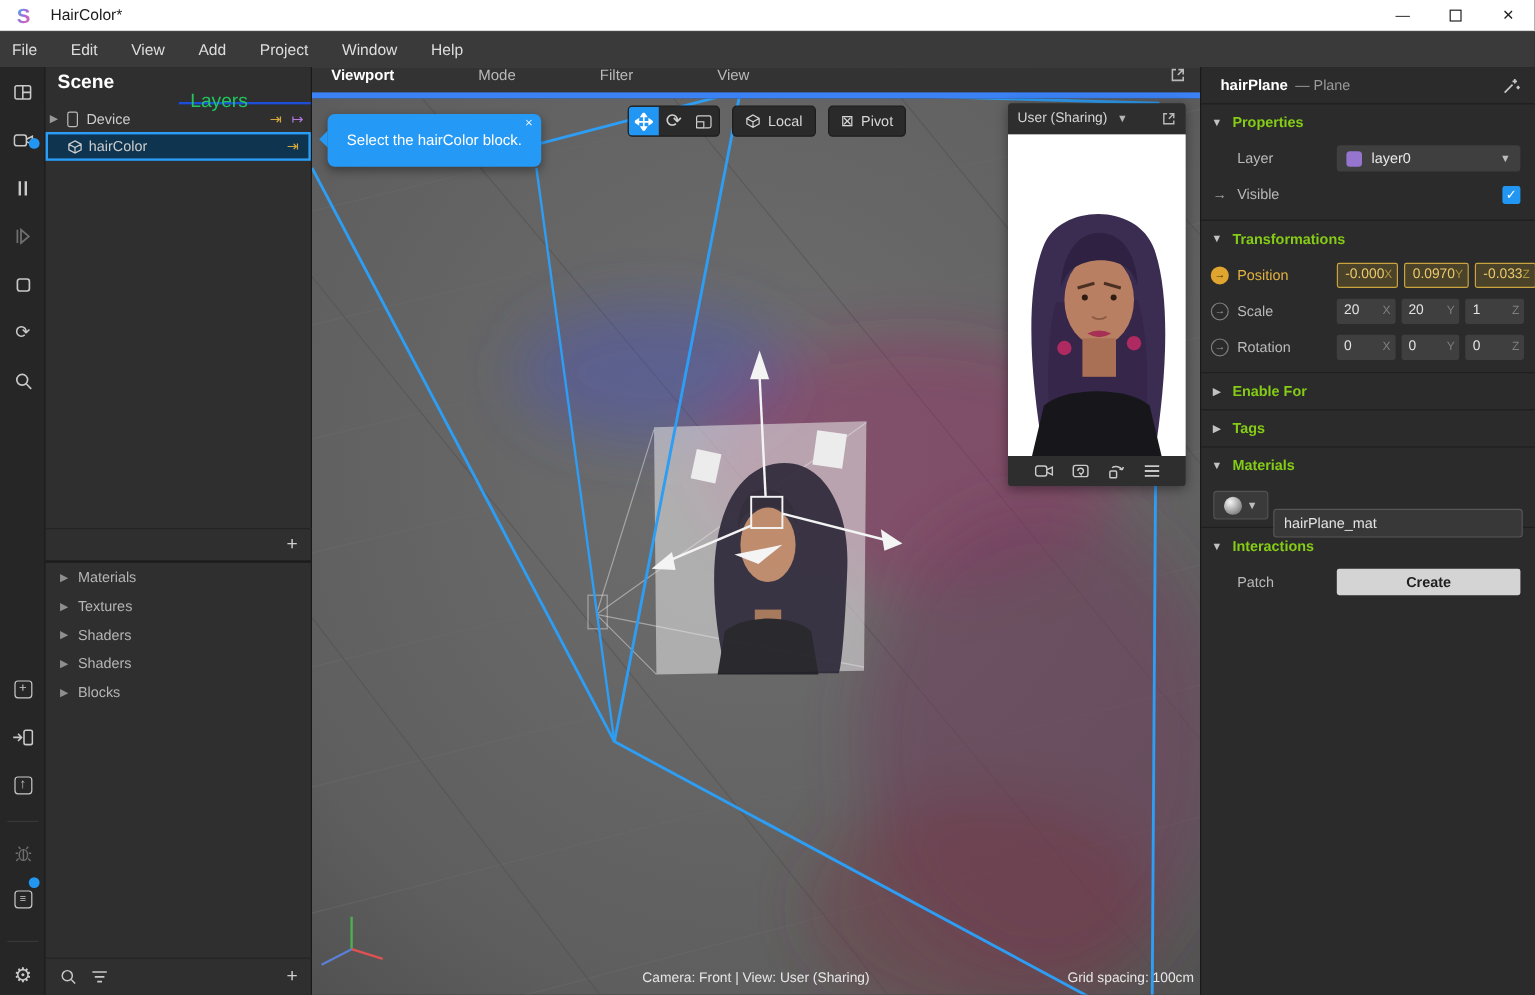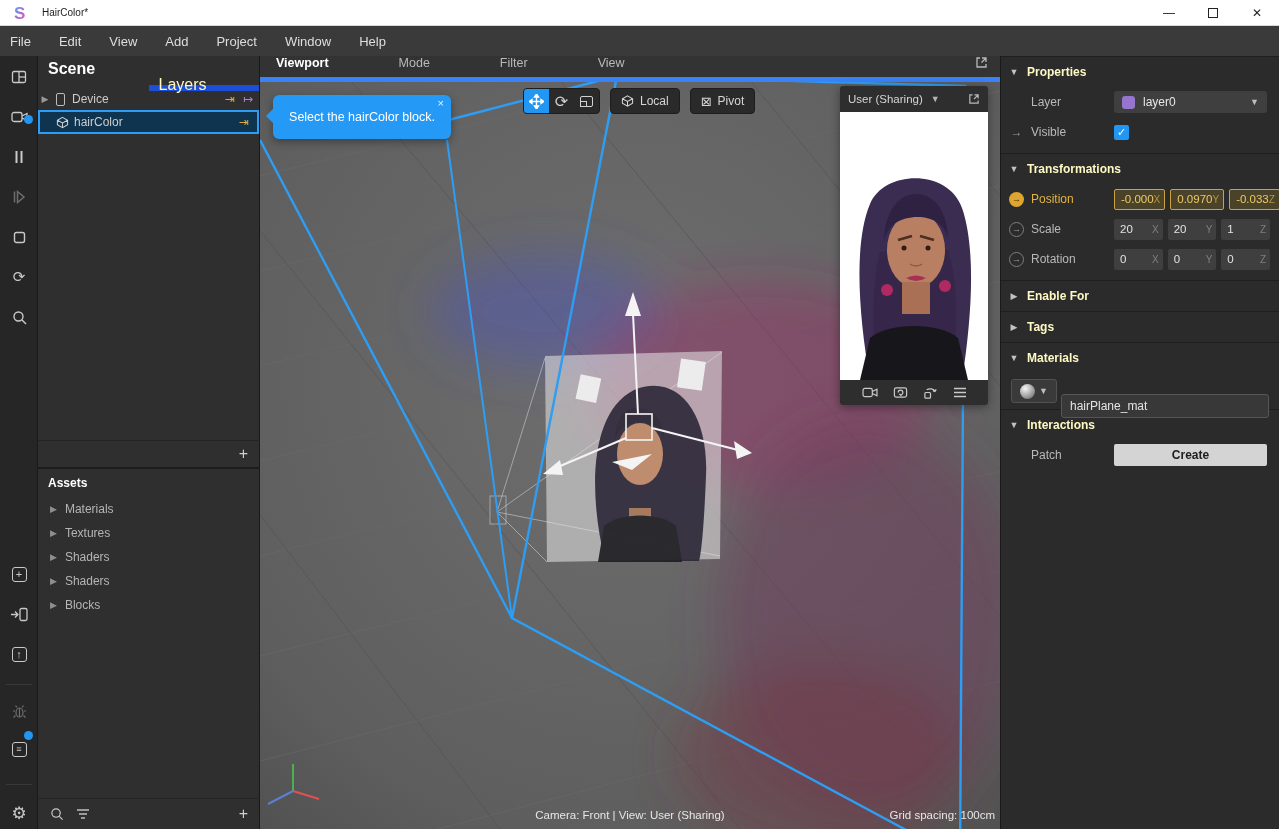--- a/index.html
+++ b/index.html
@@ -4,21 +4,21 @@
 <style>
   * { margin:0; padding:0; box-sizing:border-box; }
   html,body { width:1279px; height:829px; overflow:hidden; background:#2b2b2b;
     font-family:"Liberation Sans","DejaVu Sans",sans-serif; -webkit-font-smoothing:antialiased; }
   .app { position:relative; width:1279px; height:829px; }
 
   
   .titlebar { position:absolute; left:0; top:0; width:1279px; height:26px; background:#ffffff;
     display:flex; align-items:center; border-bottom:1px solid #d8d8d8; }
   .titlebar .logo { width:26px; height:22px; margin-left:8px; }
-  .titlebar .title { font-size:10px; color:#1c1c1c; margin-left:8px; }
+  .titlebar .title { font-size:13px; color:#1c1c1c; margin-left:8px; }
   .wincontrols { margin-left:auto; display:flex; height:100%; }
   .winbtn { width:44px; height:100%; display:flex; align-items:center; justify-content:center;
     color:#222; font-size:12px; }
   .winbtn .maxbox { width:10px; height:10px; border:1px solid #222; }
 
   
   .menubar { position:absolute; left:0; top:26px; width:1279px; height:30px; background:#3a3a3a;
     display:flex; align-items:center; }
   .menubar .mitem { color:#dedede; font-size:13px; padding:0 14px; height:100%;
     display:flex; align-items:center; }
@@ -35,21 +35,21 @@
   .bluedot { position:absolute; width:9px; height:9px; border-radius:50%; background:#2196f3; }
   .boxglyph { display:inline-flex; width:15px; height:15px; border:1.4px solid currentColor;
     border-radius:3px; align-items:center; justify-content:center; font-size:11px; line-height:1; }
 
   
   .leftcol { position:absolute; left:38px; top:56px; width:222px; height:773px; background:#2f2f2f;
     border-right:1px solid #191919; }
   .scenetabs { display:flex; height:26px; }
   .scenetab { flex:1; display:flex; align-items:center; padding-left:10px; font-size:16px; }
   .scenetab.active { background:#2f2f2f; color:#ffffff; font-weight:bold; }
-  .scenetab.inactive { background:#232323; color:#fef9c3; border-bottom:6px solid #1d4ed8;margin-top:29px; }
+  .scenetab.inactive { background:#232323; color:#22c55e; border-bottom:2px solid #1d4ed8;margin-top:29px; }
   .treerow { height:22px; display:flex; align-items:center; font-size:12px; color:#cccccc; }
   .treerow .caret { width:14px; text-align:center; color:#999; font-size:9px; }
   .treerow .rowico { width:16px; display:flex; justify-content:center; color:#bbb; }
   .treerow .rlabel { margin-left:4px; }
   .treerow .spacer { flex:1; }
   .patch-yellow { color:#d7a93c; font-size:12px; margin-right:8px; }
   .patch-purple { color:#b679dd; font-size:12px; margin-right:6px; }
   .treerow.selected { border:2px solid #2b9df4; background:#0f3450; height:24px; }
   .phone-ico { width:9px; height:13px; border:1.2px solid #bbb; border-radius:2px; }
   .addrow { position:absolute; left:0; top:384px; width:222px; height:27px; border-top:1px solid #242424;
@@ -107,24 +107,24 @@
   
   .inspector { position:absolute; left:1000px; top:56px; width:279px; height:773px; background:#2b2b2b;
     border-left:1px solid #191919; font-size:12px; }
   .ins-head { height:30px; display:flex; align-items:center; padding:0 12px 0 16px; }
   .ins-head .iname { color:#ffffff; font-weight:bold; font-size:12.5px; }
   .ins-head .isub { color:#9a9a9a; margin-left:6px; }
   .ins-head svg { margin-left:auto; }
   .divider { border-top:1px solid #1f1f1f; }
   .sechead { height:30px; display:flex; align-items:center; }
   .sechead .tri { width:26px; text-align:center; color:#c2c2c2; font-size:9px; }
-  .sechead .slabel { color:#fef9c3; font-weight:bold; font-size:12px; }
+  .sechead .slabel { color:#84cc16; font-weight:bold; font-size:12px; }
   .irow { height:30px; display:flex; align-items:center; position:relative; }
   .irow .ilabel { color:#b9b9b9; position:absolute; left:30px; }
-  .ctrlcol { position:absolute; left:113px; right:12px; display:flex; align-items:center; }
+  .ctrlcol { position:absolute; left:113px; right:12px; display:flex; align-items:center;justify-content:flex-end; }
   .dropdown { height:22px; background:#3f3f3f; border-radius:3px; flex:1; display:flex; align-items:center;
     padding:0 8px; color:#e8e8e8; }
   .dropdown .swatch { width:13px; height:13px; border-radius:3px; margin-right:8px; }
   .dropdown .chev { margin-left:auto; color:#bdbdbd; font-size:9px; }
   .checkbox { width:15px; height:15px; border-radius:2px; display:flex; align-items:center; justify-content:center;
     color:#fff; font-size:11px; }
   .conn { position:absolute; left:8px; width:15px; height:15px; border-radius:50%; border:1px solid #7e7e7e;
     color:#9d9d9d; font-size:9px; display:flex; align-items:center; justify-content:center; }
   .conn.plain { border:none; font-size:12px; }
   .conn.hot { background:#e0a52e; border:none; color:#433200; }
@@ -276,21 +276,20 @@
           </svg>
       </span>
       <span class="rlabel">hairColor</span>
       <span class="spacer"></span>
       <span class="patch-yellow">⇥</span>
     </div>
     <div class="addrow">
       <span class="plus">+</span>
     </div>
     <div class="assets">
-      <div class="ahead">Assets</div>
       <div class="aitem">
           <span class="caret">▶</span>
           <span>Materials</span>
         </div>
       <div class="aitem">
           <span class="caret">▶</span>
           <span>Textures</span>
         </div>
       <div class="aitem">
           <span class="caret">▶</span>
@@ -504,20 +503,28 @@
       </div>
     </div>
 
     <div class="vp-status">
       <span class="cam">Camera: Front | View: User (Sharing)</span>
       <span class="grid">Grid spacing: 100cm</span>
     </div>
   </div>
 
   <div class="inspector">
+    <div class="ins-head">
+      <span class="iname">hairPlane</span>
+      <span class="isub">— Plane</span>
+      <svg width="15" height="15" viewBox="0 0 16 16" stroke="#c9c9c9" stroke-width="1.5" fill="none">
+        <line x1="2" y1="14" x2="9" y2="7"></line>
+          <path d="M11,2 V6 M9,4 H13 M14,8 V11 M12.5,9.5 H15.5"></path>
+        </svg>
+    </div>
     <div class="divider"></div>
 
     <div class="sechead">
       <span class="tri">▼</span>
         <span class="slabel">Properties</span>
     </div>
     <div class="irow">
       <span class="ilabel">Layer</span>
       <div class="ctrlcol">
         <div class="dropdown">

